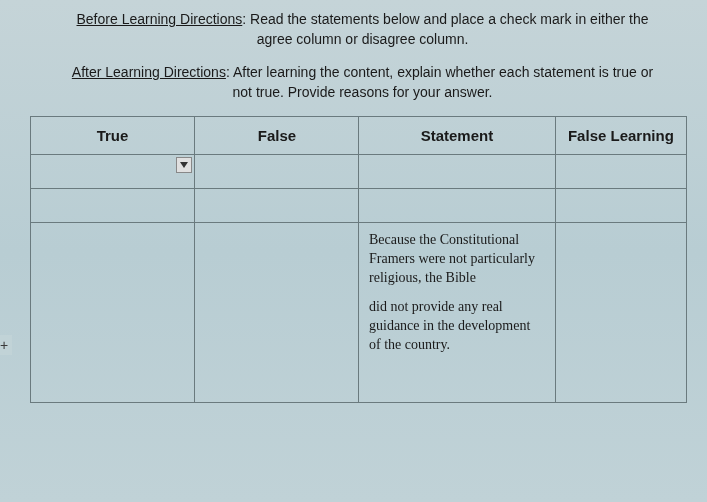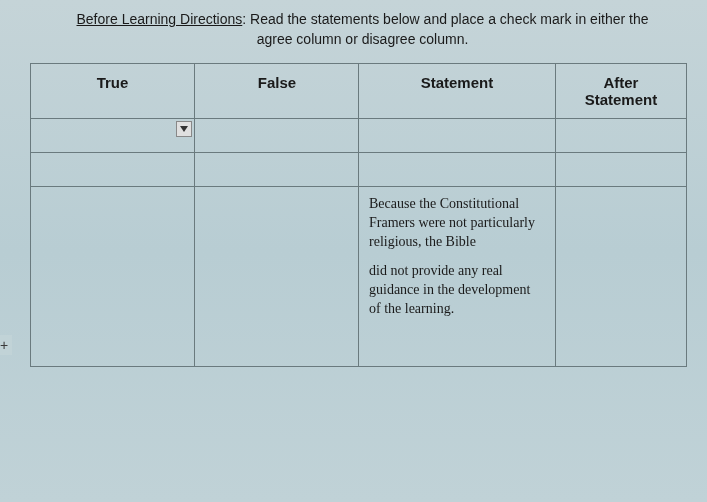--- a/index.html
+++ b/index.html
@@ -113,30 +113,33 @@
       background: linear-gradient(to bottom, rgba(192,210,215,0) 0%, rgba(192,210,215,0.9) 100%);
     }
   </style>
 </head>
 <body>
 
 <div class="directions">
   <div class="directions-block">
     <span class="directions-label">Before Learning Directions</span><span>: Read the statements below and place a check mark in either the agree column or disagree column.</span>
   </div>
+  <div class="directions-block">
+    <span class="directions-label">After Learning Directions</span><span>: After learning the content, explain whether each statement is true or not true. Provide reasons for your answer.</span>
+  </div>
 </div>
 
 <div class="table-wrap">
   <table>
     <thead>
       <tr>
         <th class="col-true">True</th>
         <th class="col-false">False</th>
         <th class="col-statement">Statement</th>
-        <th class="col-after">After Statement</th>
+        <th class="col-after">False Learning</th>
       </tr>
     </thead>
     <tbody>
       <tr class="empty-row">
         <td class="dropdown-cell">
           <span></span>
           <div class="dropdown-btn">
             <svg viewBox="0 0 8 6">
                 <path d="M0 0 L8 0 L4 6 Z" fill="#333"></path>
               </svg>
@@ -150,21 +153,21 @@
         <td><span></span></td>
         <td><span></span></td>
         <td><span></span></td>
         <td><span></span></td>
       </tr>
       <tr class="big-row">
         <td><span></span></td>
         <td><span></span></td>
         <td class="statement-cell">
           <p>Because the Constitutional Framers were not particularly religious, the Bible</p>
-          <p>did not provide any real guidance in the development of the learning.</p>
+          <p>did not provide any real guidance in the development of the country.</p>
         </td>
         <td><span></span></td>
       </tr>
     </tbody>
   </table>
 </div>
 
 <div class="edge-tab">
   <span>+ </span>
 </div>

